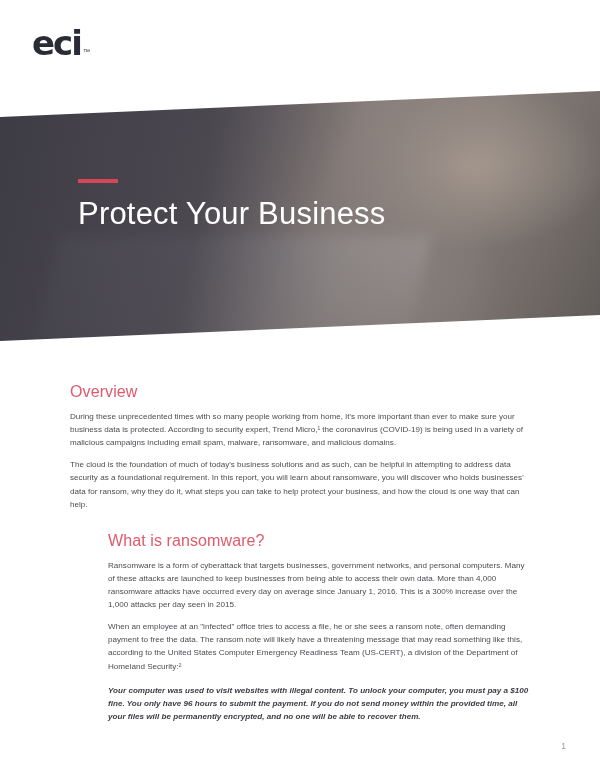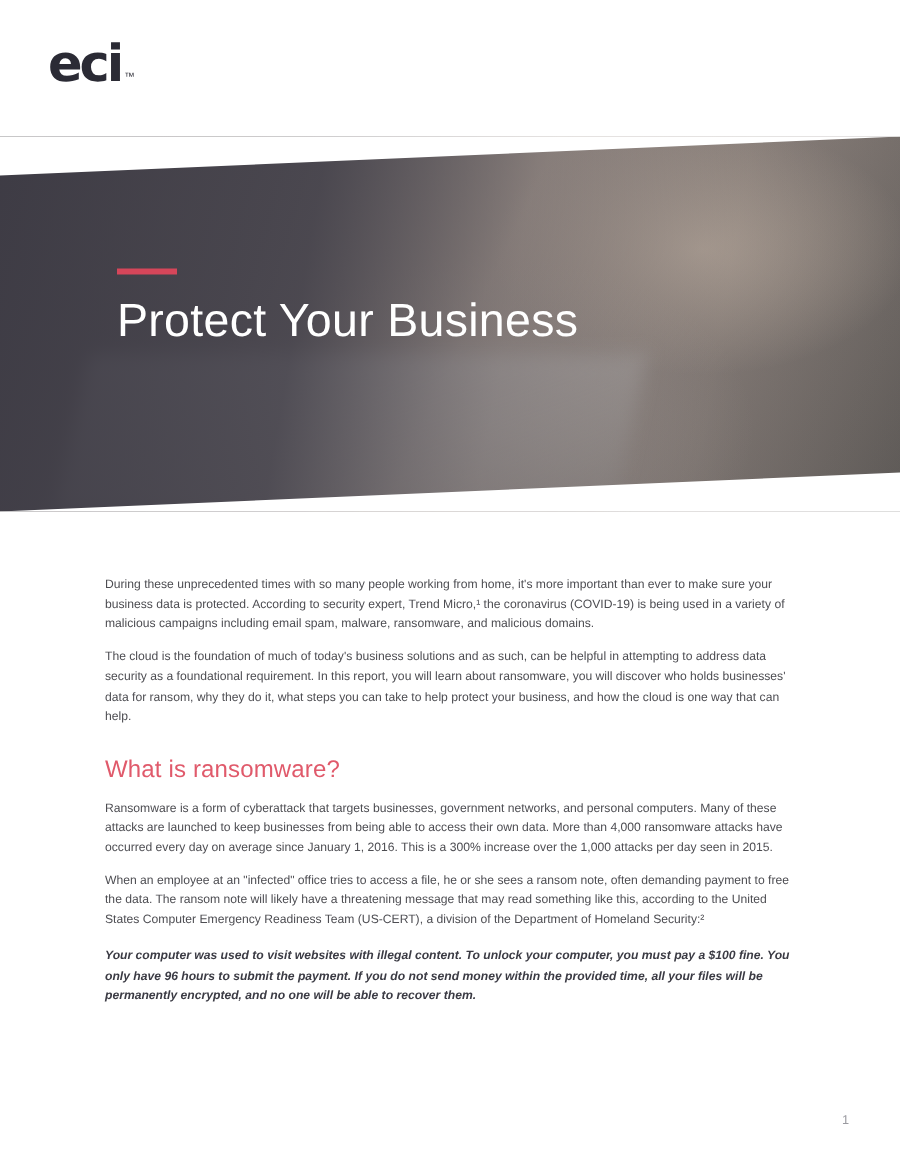--- a/index.html
+++ b/index.html
@@ -123,20 +123,21 @@
   }
   h2.section-title {
     color: #e05a6b;
     font-size: 16px;
     font-weight: 400;
     margin: 0 0 9px 0;
     letter-spacing: 0.1px;
   }
   .section + .section {
     margin-top: 21px;
+    margin-left: 38px;
   }
   p.body-text {
     font-size: 8.1px;
     line-height: 1.62;
     margin: 0 0 9px 0;
     color: #4d4d52;
   }
   p.body-text:last-child { margin-bottom: 0; }
   .chain {
     font-size: 9.4px;
@@ -178,20 +179,21 @@
   <div class="hero-notch-bottom"></div>
   <div class="hero-rule"></div>
   <div class="hero-title">
     <div>Protect Your Business</div>
   </div>
 </div>
 
 <div class="content">
 
   <div class="section">
+    <h2 class="section-title">Overview</h2>
     <p class="body-text">During these unprecedented times with so many people working from home, it's more important than ever to make sure your business data is protected. According to security expert, Trend Micro,¹ the coronavirus (COVID-19) is being used in a variety of malicious campaigns including email spam, malware, ransomware, and malicious domains.</p>
     <p class="body-text">The cloud is the foundation of much of today's business solutions and as such, can be helpful in attempting to address data security as a foundational requirement. In this report, you will learn about ransomware, you will discover who holds businesses' data for ransom, why they do it, what steps you can take to help protect your business, and how the cloud is one way that can help.</p>
   </div>
 
   <div class="section">
     <h2 class="section-title">What is ransomware?</h2>
     <p class="body-text">Ransomware is a form of cyberattack that targets businesses, government networks, and personal computers. Many of these attacks are launched to keep businesses from being able to access their own data. More than 4,000 ransomware attacks have occurred every day on average since January 1, 2016. This is a 300% increase over the 1,000 attacks per day seen in 2015.</p>
     <p class="body-text">When an employee at an "infected" office tries to access a file, he or she sees a ransom note, often demanding payment to free the data. The ransom note will likely have a threatening message that may read something like this, according to the United States Computer Emergency Readiness Team (US-CERT), a division of the Department of Homeland Security:²</p>
     <p class="ransom-note">Your computer was used to visit websites with illegal content. To unlock your computer, you must pay a $100 fine. You only have 96 hours to submit the payment. If you do not send money within the provided time, all your files will be permanently encrypted, and no one will be able to recover them.</p>
   </div>

